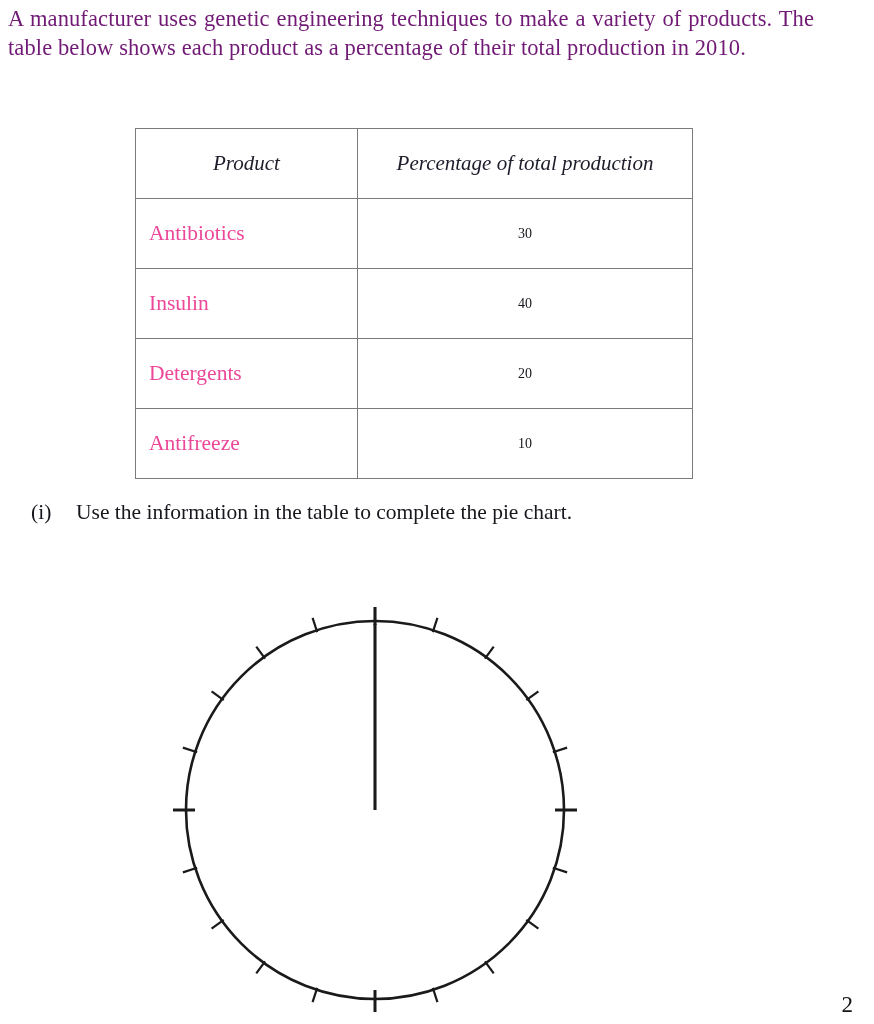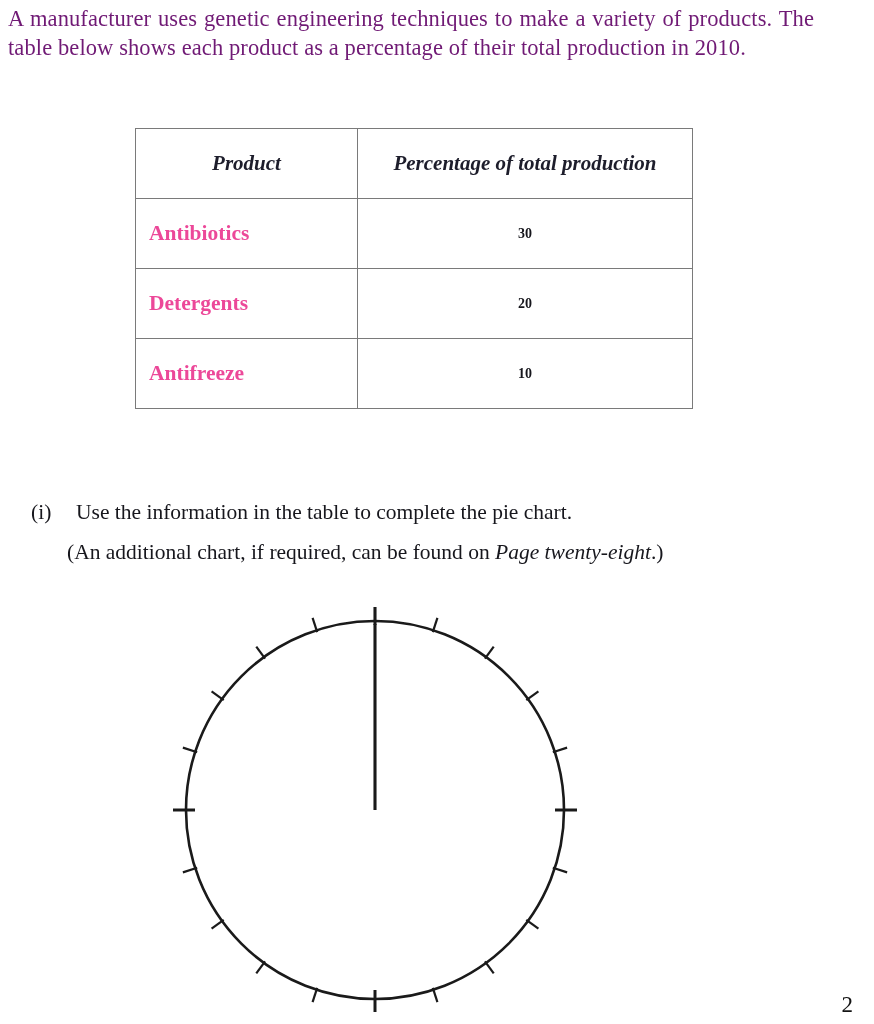--- a/index.html
+++ b/index.html
@@ -39,21 +39,21 @@
   table.datatable {
     border-collapse: collapse;
     width: 557px;
     table-layout: fixed;
   }
   table.datatable td, table.datatable th {
     border: 1.3px solid #7a7a7a;
     padding: 0;
     height: 69px;
     vertical-align: middle;
-    font-weight: bold;
+    font-weight: normal;
   }
   table.datatable col.c1 { width: 222px; }
   table.datatable col.c2 { width: 335px; }
 
   .hdr-cell {
     text-align: center;
     font-style: italic;
     font-size: 21px;
     color: #1d1d2b;
   }
@@ -128,38 +128,39 @@
         <th class="hdr-cell">Product</th>
         <th class="hdr-cell">Percentage of total production</th>
       </tr>
     </thead>
     <tbody>
       <tr>
         <td class="prod-cell">Antibiotics</td>
         <td class="pct-cell">30</td>
       </tr>
       <tr>
+        <td class="prod-cell">Insulin</td>
+        <td class="pct-cell">40</td>
+      </tr>
+      <tr>
         <td class="prod-cell">Detergents</td>
         <td class="pct-cell">20</td>
       </tr>
       <tr>
         <td class="prod-cell">Antifreeze</td>
         <td class="pct-cell">10</td>
       </tr>
     </tbody>
   </table>
 </div>
 
 <div id="question-block">
   <div id="q-line1">
     <span id="q-label">(i)</span>
     <span id="q-text">Use the information in the table to complete the pie chart.</span>
-  </div>
-  <div id="q-line2">
-    <span>(An additional chart, if required, can be found on </span><span class="ital">Page twenty-eight</span><span>.)</span>
   </div>
 </div>
 
 <div id="piechart">
   <svg width="440" height="450" viewBox="0 0 440 450">
     <circle id="pie-circle" cx="220" cy="225" r="189" fill="none" stroke="#1a1a1a" stroke-width="2.6"></circle>
     <g id="pie-ticks" stroke="#1a1a1a" stroke-width="2.4" stroke-linecap="butt">
         <line x1="220.00" y1="40.00" x2="220.00" y2="22.00" stroke-width="3.1"></line>
         <line x1="277.79" y1="47.15" x2="282.42" y2="32.89" stroke-width="2.2"></line>
         <line x1="329.92" y1="73.71" x2="338.73" y2="61.58" stroke-width="2.2"></line>

